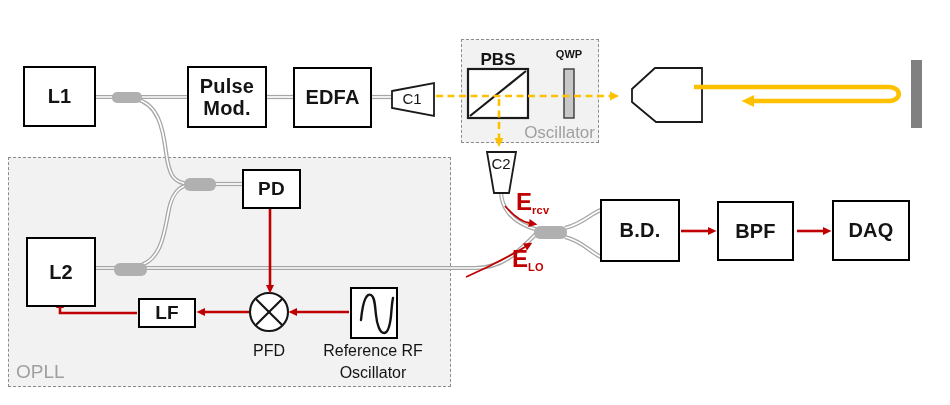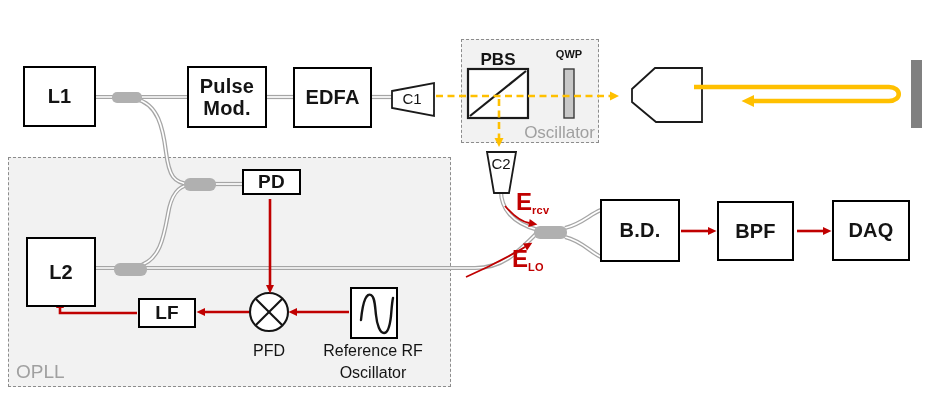--- a/index.html
+++ b/index.html
@@ -142,21 +142,21 @@
     <path class="red-arrow" d="M681,231 H708" marker-end="url(#mr)"></path>
     <path class="red-arrow" d="M797,231 H823" marker-end="url(#mr)"></path>
     <path class="red-curve" d="M505,206 Q518,221 529,223" marker-end="url(#mr)"></path>
     <path class="red-curve" d="M466,277 Q498,263 525,247" marker-end="url(#mr)"></path>
   </svg>
 
   <div class="box" style="left:23px; top:66px; width:73px; height:61px;">L1</div>
   <div class="box" style="left:187px; top:66px; width:80px; height:62px;">Pulse
 Mod.</div>
   <div class="box" style="left:293px; top:67px; width:79px; height:61px;text-align:center;">EDFA</div>
-  <div class="box small" style="left:242px; top:169px; width:59px; height:26px;">PD</div>
+  <div class="box small" style="left:242px; top:169px; width:59px; height:40px;">PD</div>
   <div class="box" style="left:26px; top:237px; width:70px; height:70px;">L2</div>
   <div class="box small" style="left:138px; top:298px; width:58px; height:30px;">LF</div>
   <div class="box" style="left:600px; top:199px; width:80px; height:63px;">B.D.</div>
   <div class="box" style="left:717px; top:201px; width:77px; height:60px;">BPF</div>
   <div class="box" style="left:832px; top:200px; width:78px; height:61px;">DAQ</div>
 
   <div class="box" style="left:350px; top:287px; width:48px; height:52px;">
     <svg class="sine-svg" width="42" height="46" viewBox="0 0 42 46">
       <path d="M8,30 C10,9 14,3 18,5 C22,7 22,17 23,25 C24,35 27,43 31,43 C35,43 37,35 38,26 C38.6,19 39,12 40,8" style="fill:none;stroke:#141414;stroke-width:2.4;stroke-linecap:round"></path>
     </svg>

